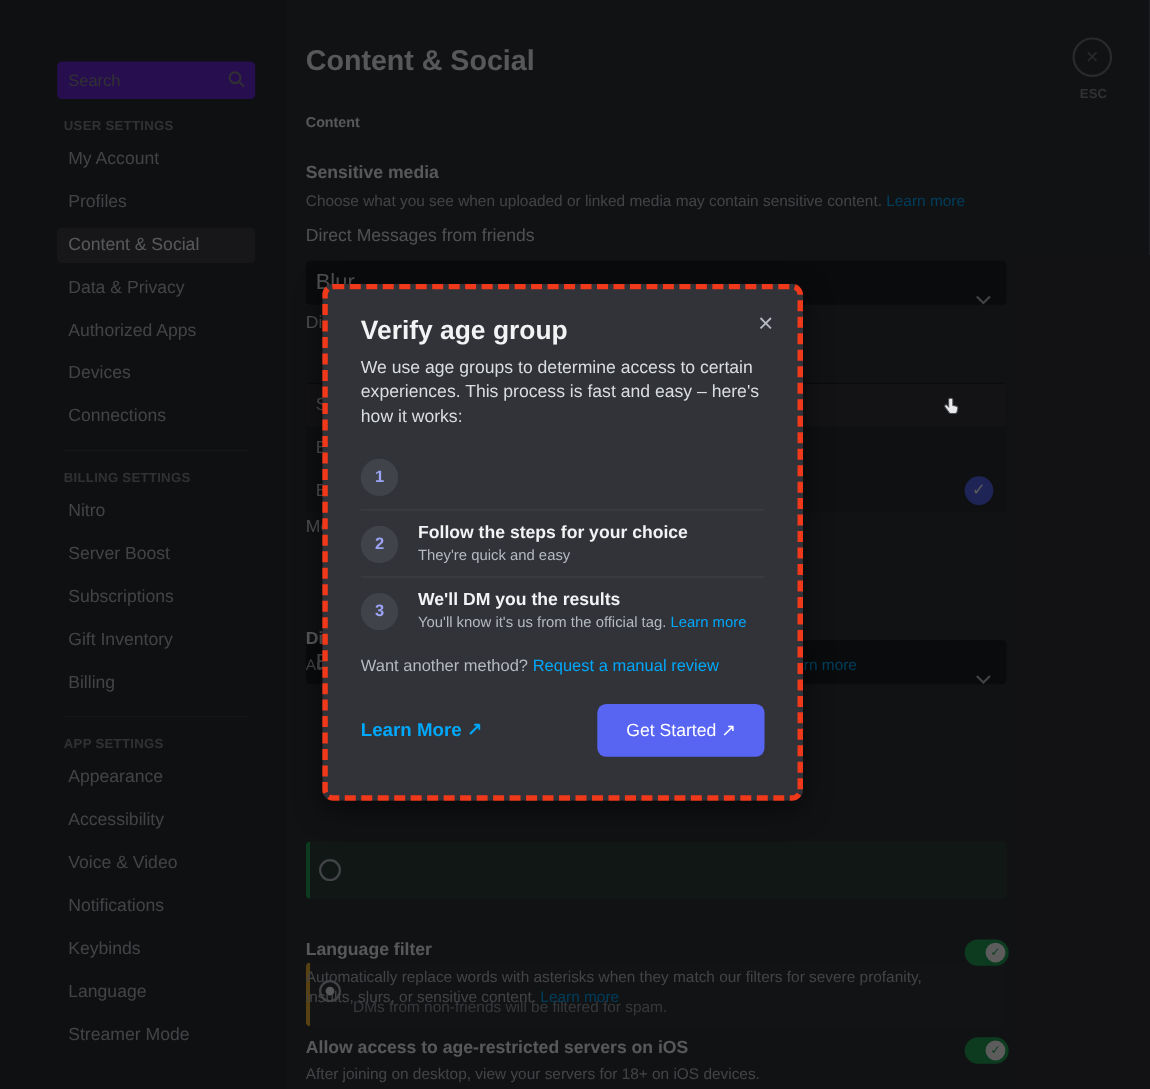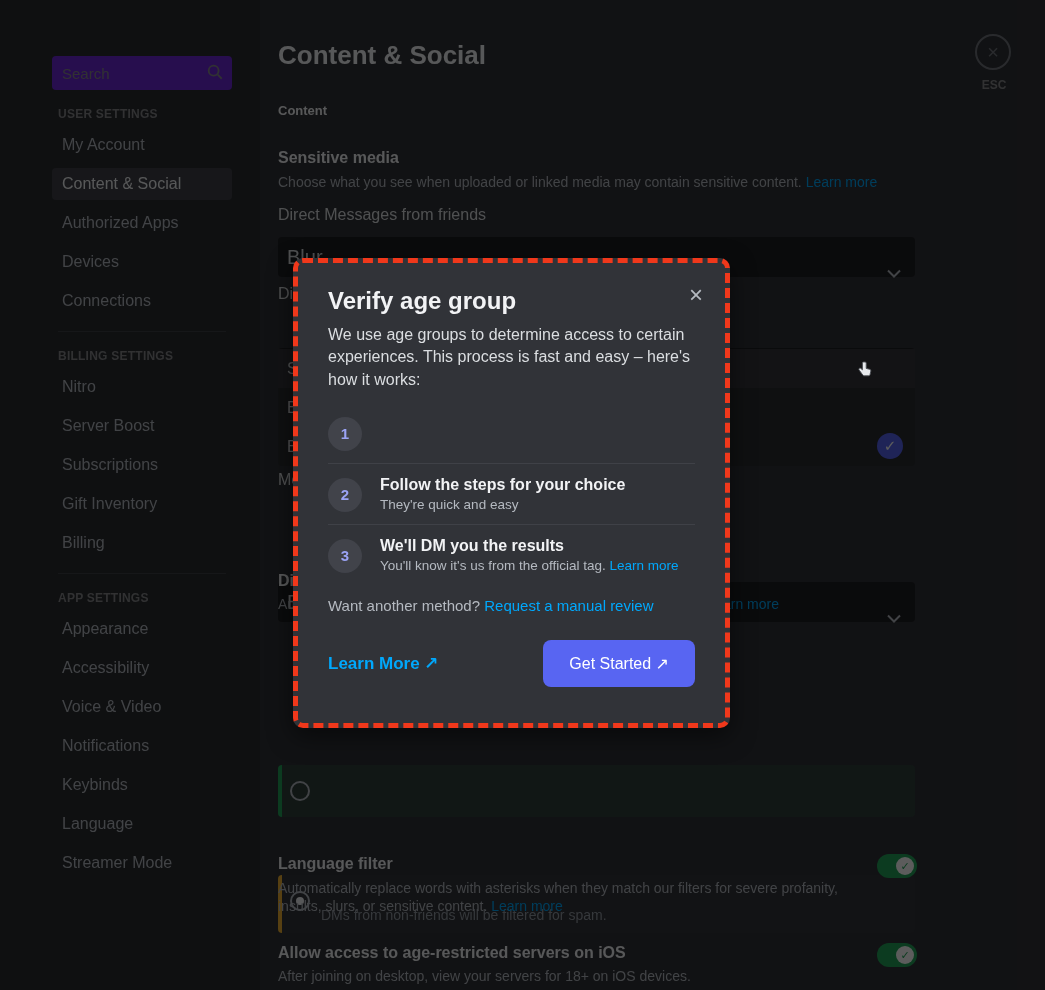--- a/index.html
+++ b/index.html
@@ -106,21 +106,23 @@
     <span class="search-icon">
       <svg width="18" height="18" viewBox="0 0 20 20" fill="none" stroke="currentColor" stroke-width="2">
         <circle cx="8.5" cy="8.5" r="5.5"></circle>
           <path d="M13 13l4.5 4.5"></path>
       </svg>
     </span>
   </div>
 
   <div class="side-header">USER SETTINGS</div>
   <div class="side-item">My Account</div>
+  <div class="side-item">Profiles</div>
   <div class="side-item selected">Content &amp; Social</div>
+  <div class="side-item">Data &amp; Privacy</div>
   <div class="side-item">Authorized Apps</div>
   <div class="side-item">Devices</div>
   <div class="side-item">Connections</div>
 
   <div class="side-divider"></div>
   <div class="side-header">BILLING SETTINGS</div>
   <div class="side-item">Nitro</div>
   <div class="side-item">Server Boost</div>
   <div class="side-item">Subscriptions</div>
   <div class="side-item">Gift Inventory</div>

